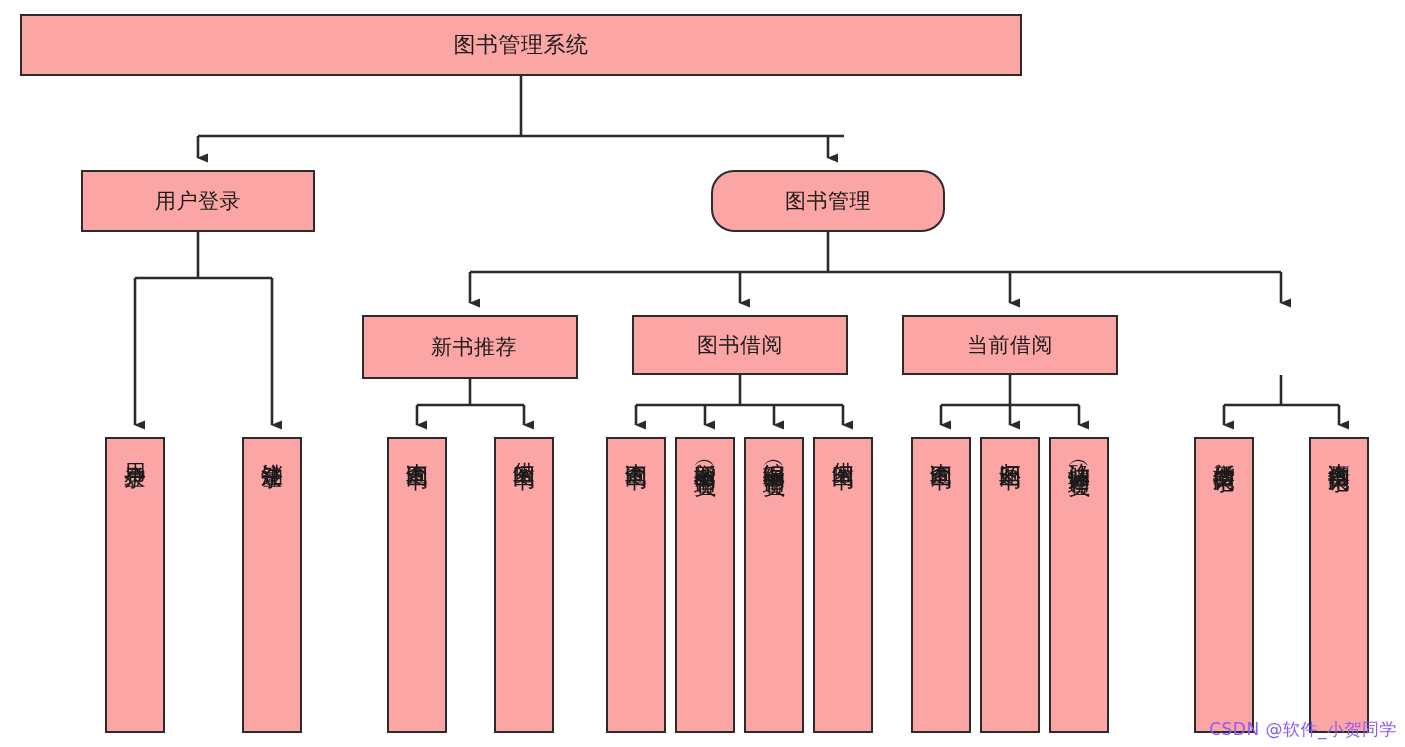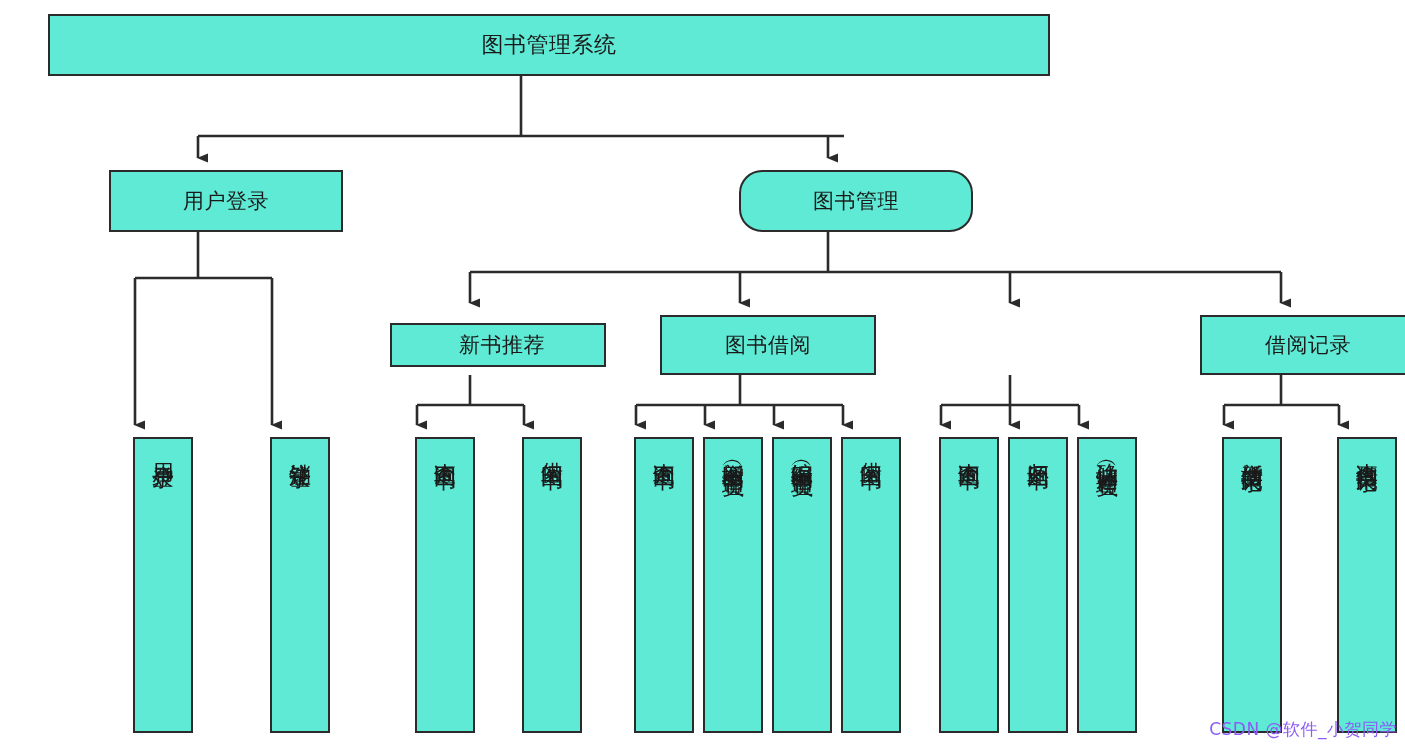--- a/index.html
+++ b/index.html
@@ -18,27 +18,26 @@
   svg.edges {
     position: absolute;
     left: 0;
     top: 0;
     width: 1405px;
     height: 747px;
   }
   .node {
     position: absolute;
     box-sizing: border-box;
-    background: #5eead4;
+    background: #fca5a5;
     border: 2px solid #2b2b2b;
     display: flex;
     align-items: center;
     justify-content: center;
     z-index: 2;
-    margin-left: 28px;
   }
   .node-label {
     color: #1a1a1a;
     font-size: 21px;
     line-height: 1.15;
     letter-spacing: 0.5px;
     white-space: nowrap;
     text-align: center;
   }
   .node.vertical .node-label {
@@ -128,32 +127,32 @@
   </div>
 
   <div class="node" style="left:81px; top:170px; width:234px; height:62px;">
     <span class="node-label">用户登录</span>
   </div>
 
   <div class="node" style="left:711px; top:170px; width:234px; height:62px;border-radius:23px;">
     <span class="node-label">图书管理</span>
   </div>
 
-  <div class="node" style="left:362px; top:323px; width:216px; height:44px;padding-left:8px;">
+  <div class="node" style="left:362px; top:315px; width:216px; height:64px;padding-left:8px;">
     <span class="node-label">新书推荐</span>
   </div>
 
   <div class="node" style="left:632px; top:315px; width:216px; height:60px;">
     <span class="node-label">图书借阅</span>
   </div>
 
-
-  <div class="node" style="left:1172px; top:315px; width:216px; height:60px;">
-    <span class="node-label">借阅记录</span>
-  </div>
+  <div class="node" style="left:902px; top:315px; width:216px; height:60px;">
+    <span class="node-label">当前借阅</span>
+  </div>
+
 
   <div class="node vertical" style="left:105px; top:437px; width:60px; height:296px;">
     <span class="node-label">用户登录</span>
   </div>
 
   <div class="node vertical" style="left:242px; top:437px; width:60px; height:296px;">
     <span class="node-label">注销登录</span>
   </div>
 
   <div class="node vertical" style="left:387px; top:437px; width:60px; height:296px;">

